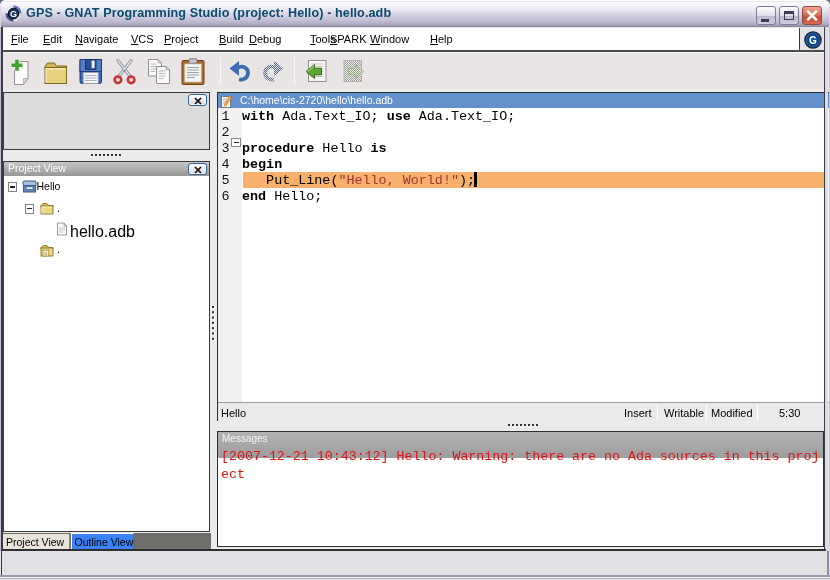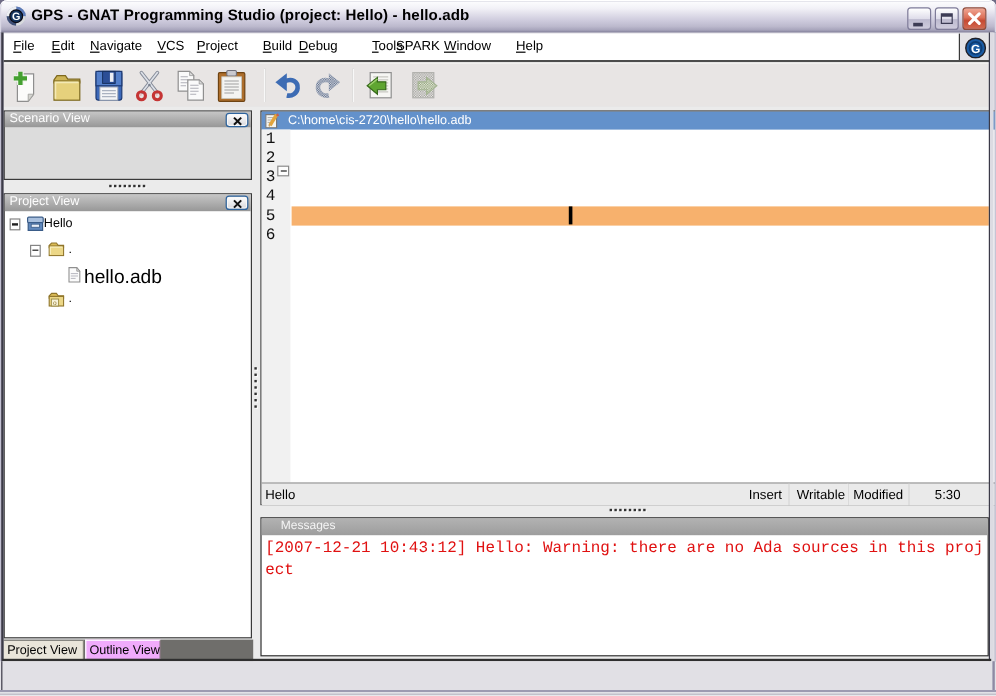--- a/index.html
+++ b/index.html
@@ -20,21 +20,21 @@
 <svg width="17" height="17" viewBox="0 0 17 17">
 <circle cx="8.5" cy="8.5" r="8" fill="#b8bcc8"></circle>
 <path d="M8.5 .5 A8 8 0 0 1 16.5 8.5 L13 8.5 A4.5 4.5 0 0 0 8.5 4 Z" fill="#5b7ab8"></path>
 <path d="M.5 8.5 A8 8 0 0 1 8.5 .5 L8.5 4 A4.5 4.5 0 0 0 4 8.5 Z" fill="#eceef2"></path>
 <path d="M8.5 16.5 A8 8 0 0 1 .5 8.5 L4 8.5 A4.5 4.5 0 0 0 8.5 13 Z" fill="#3d4e76"></path>
 <path d="M16.5 8.5 A8 8 0 0 1 8.5 16.5 L8.5 13 A4.5 4.5 0 0 0 13 8.5 Z" fill="#d8dade"></path>
 <circle cx="8.5" cy="8.5" r="5.3" fill="#14335e" stroke="#0a0a14" stroke-width="1"></circle>
 <text x="8.5" y="11.8" font-family="Liberation Sans" font-size="9" font-weight="bold" fill="#ffffff" text-anchor="middle">G</text>
 </svg>
 </div>
-<div class="abs" style="left:26px;top:5.5px;font-size:12.6px;font-weight:bold;color:#000000;letter-spacing:0.1px">GPS - GNAT Programming Studio (project: Hello) - hello.adb</div>
+<div class="abs" style="left:26px;top:5.5px;font-size:12.6px;font-weight:bold;color:#0c4a6e;letter-spacing:0.1px">GPS - GNAT Programming Studio (project: Hello) - hello.adb</div>
 
 <div class="abs" style="left:756px;top:6px;width:20px;height:19px;border:1px solid #7f7c99;border-radius:3px;background:linear-gradient(#ffffff,#dfddea 50%,#bdbacf 55%,#cfccdd)">
   <div class="abs" style="left:4px;top:12px;width:8px;height:3px;background:#3d3c55"></div>
 </div>
 <div class="abs" style="left:779px;top:6px;width:20px;height:19px;border:1px solid #7f7c99;border-radius:3px;background:linear-gradient(#ffffff,#dfddea 50%,#bdbacf 55%,#cfccdd)">
   <div class="abs" style="left:4px;top:4px;width:10px;height:9px;border:1px solid #3d3c55;border-top-width:3px"></div>
 </div>
 <div class="abs" style="left:802px;top:6px;width:20px;height:19px;border:1px solid #8e4a3a;border-radius:3px;background:linear-gradient(#efa694 0%,#dd7058 45%,#c54a33 60%,#d26a52 100%)">
   <svg width="18" height="17" style="position:absolute;left:0;top:0" viewBox="0 0 18 17">
   <path d="M5 4.5 L13 12.5 M13 4.5 L5 12.5" stroke="#ffffff" stroke-width="2.6" stroke-linecap="round"></path>
@@ -154,21 +154,20 @@
           <rect x="1" y="1" width="1" height="1" fill="#8aa06e"></rect>
         </pattern>
       </defs>
 <rect x="4" y="2.5" width="17.5" height="21" fill="url(#dz2)" stroke="#b2b2ae"></rect>
 <polygon points="24,13.5 15.5,6.5 15.5,10.2 8.5,10.2 8.5,16.8 15.5,16.8 15.5,20.5" fill="url(#dz3)" stroke="#a4b492" stroke-width="1"></polygon>
 </svg></div>
 
 <div class="abs" style="left:3px;top:89px;width:821px;height:462px;background:#ebebeb"></div>
 
 <div class="abs" style="left:3px;top:92px;width:207px;height:58px;border:1.2px solid #3a3a3a;background:#dcdcdc">
-  <div class="ptitle" style="height:13px">Scenario View</div>
   <div class="xbtn" style="right:2.5px;top:1px">
       <svg width="8" height="8" viewBox="0 0 8 8">
         <path d="M1 1 L7 7 M7 1 L1 7" stroke="#111" stroke-width="1.7"></path>
       </svg>
     </div>
 </div>
 <div class="abs" style="left:91px;top:154px;width:2px;height:2px;background:#303030;box-shadow:1px 1px 0 #fafafa, 4px 0 0 #303030, 5px 1px 0 #fafafa, 8px 0 0 #303030, 9px 1px 0 #fafafa, 12px 0 0 #303030, 13px 1px 0 #fafafa, 16px 0 0 #303030, 17px 1px 0 #fafafa, 20px 0 0 #303030, 21px 1px 0 #fafafa, 24px 0 0 #303030, 25px 1px 0 #fafafa, 28px 0 0 #303030, 29px 1px 0 #fafafa"></div>
 
 <div class="abs" style="left:3px;top:161px;width:207px;height:371px;border:1.2px solid #3a3a3a;background:#ffffff">
   <div class="ptitle" style="height:13.5px">Project View</div>
@@ -245,46 +244,52 @@
 4
 5
 6</pre>
 
   <div class="abs" style="left:13px;top:44.5px;width:9.5px;height:9.5px;border:1px solid #8a8a8a;background:#fdfdfd">
     <div class="abs" style="left:1.5px;top:3.2px;width:5px;height:1.4px;background:#222"></div>
   </div>
 
   <div class="abs" style="left:24.5px;top:78.5px;width:581px;height:16px;background:#f7b16d"></div>
 
+  <pre class="abs" style="left:24px;top:15.5px;font-size:13.4px;line-height:16px;color:#000"><b>with</b> Ada.Text_IO; <b>use</b> Ada.Text_IO;
+
+<b>procedure</b> Hello <b>is</b>
+<b>begin</b>
+   Put_Line(<span style="color:#a23333">"Hello, World!"</span>);
+<b>end</b> Hello;</pre>
 
   <div class="abs" style="left:256.2px;top:78.7px;width:2.4px;height:15.4px;background:#000"></div>
 
   <div class="abs" style="left:0;top:309px;width:100%;height:18.8px;background:#eaeaea;border-top:1px solid #9a9a9a;font-size:11px;color:#000">
     <span class="abs" style="left:3px;top:3.5px">Hello</span>
     <span class="abs" style="left:406px;top:3.5px">Insert</span>
     <span class="abs" style="left:446px;top:3.5px">Writable</span>
     <span class="abs" style="left:493px;top:3.5px">Modified</span>
     <span class="abs" style="left:561px;top:3.5px">5:30</span>
     <div class="abs" style="left:439px;top:0px;width:1.4px;height:18px;background:#858585;border-right:1.2px solid #ffffff"></div>
     <div class="abs" style="left:488px;top:0px;width:1.4px;height:18px;background:#858585;border-right:1.2px solid #ffffff"></div>
     <div class="abs" style="left:539px;top:0px;width:1.4px;height:18px;background:#858585;border-right:1.2px solid #ffffff"></div>
   </div>
 </div>
 
 <div class="abs" style="left:508px;top:424px;width:2px;height:2px;background:#303030;box-shadow:1px 1px 0 #fafafa, 4px 0 0 #303030, 5px 1px 0 #fafafa, 8px 0 0 #303030, 9px 1px 0 #fafafa, 12px 0 0 #303030, 13px 1px 0 #fafafa, 16px 0 0 #303030, 17px 1px 0 #fafafa, 20px 0 0 #303030, 21px 1px 0 #fafafa, 24px 0 0 #303030, 25px 1px 0 #fafafa, 28px 0 0 #303030, 29px 1px 0 #fafafa"></div>
 
 <div class="abs" style="left:217px;top:431px;width:607px;height:116px;border:1.2px solid #2e2e2e;background:#ffffff">
-  <div style="height:14px;background:linear-gradient(#b2b2b2,#9d9d9d);color:#f4f4f4;font-size:10px;line-height:13px;padding-left:16px">Messages</div>
+  <div style="height:26px;background:linear-gradient(#b2b2b2,#9d9d9d);color:#f4f4f4;font-size:10px;line-height:13px;padding-left:4px">Messages</div>
   <pre style="position:absolute;left:3px;top:16px;font-size:13.3px;line-height:18px;color:#e01111">[2007-12-21 10:43:12] Hello: Warning: there are no Ada sources in this proj
 ect</pre>
 </div>
 
 <div class="abs" style="left:3px;top:533px;width:208px;height:17.5px;background:#6f6e6b"></div>
 <div class="abs" style="left:3px;top:533.5px;width:67px;height:17px;background:#e9e5da;border-right:1px solid #8a887f;font-size:10.5px;line-height:17px;color:#000;padding-left:3px">Project View</div>
-<div class="abs" style="left:70.5px;top:532.5px;width:63px;height:16px;background:#f0abfc;border:1px solid #fff;border-right-color:#6b6a61;border-bottom:none;font-size:10.5px;line-height:17px;color:#000;padding-left:3px;white-space:nowrap">Outline View</div>
+<div class="abs" style="left:70.5px;top:532.5px;width:63px;height:16px;background:#3b82f6;border:1px solid #fff;border-right-color:#6b6a61;border-bottom:none;font-size:10.5px;line-height:17px;color:#000;padding-left:3px;white-space:nowrap">Outline View</div>
 
 <div class="abs" style="left:0;top:27px;width:1.2px;height:524px;background:#c2c0d2"></div>
 <div class="abs" style="left:1.2px;top:27px;width:1.8px;height:524px;background:#3b3a48"></div>
 <div class="abs" style="left:823.5px;top:27px;width:1.8px;height:524px;background:#3b3a48"></div>
 <div class="abs" style="left:825.3px;top:27px;width:3.2px;height:524px;background:#dcdbe2"></div>
 <div class="abs" style="left:828.5px;top:27px;width:0.8px;height:524px;background:#8f8da2"></div>
 <div class="abs" style="left:829.3px;top:27px;width:0.7px;height:524px;background:#c6c4d4"></div>
 <div class="abs" style="left:2px;top:549px;width:824px;height:2px;background:#2f2f2f"></div>
 <div class="abs" style="left:1px;top:551px;width:828px;height:23.5px;background:#e1e0e5;border-left:1.5px solid #3b3a48;border-right:2px solid #8e8ba4"></div>
 <div class="abs" style="left:0;top:574.5px;width:830px;height:2px;background:#9d9ab1"></div>

